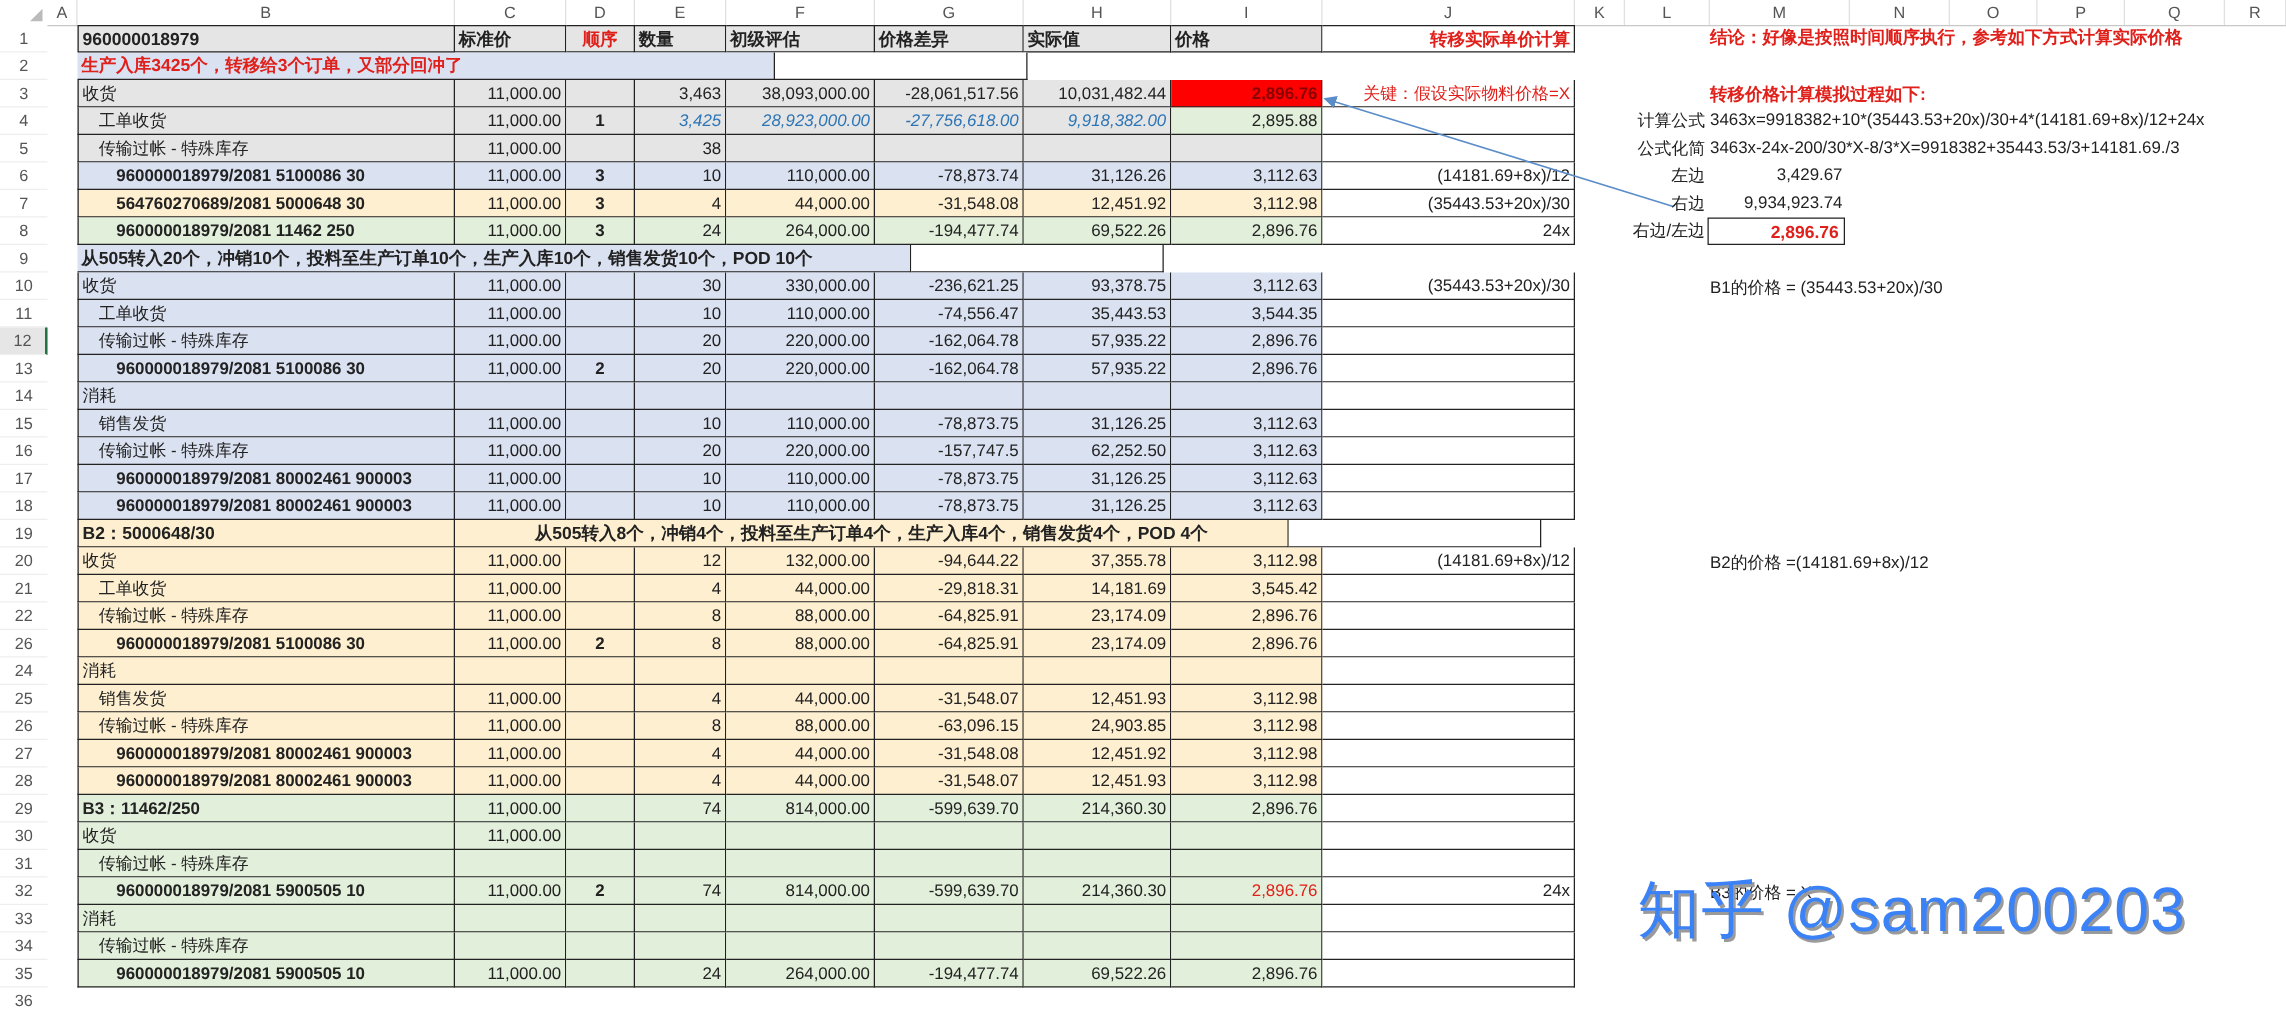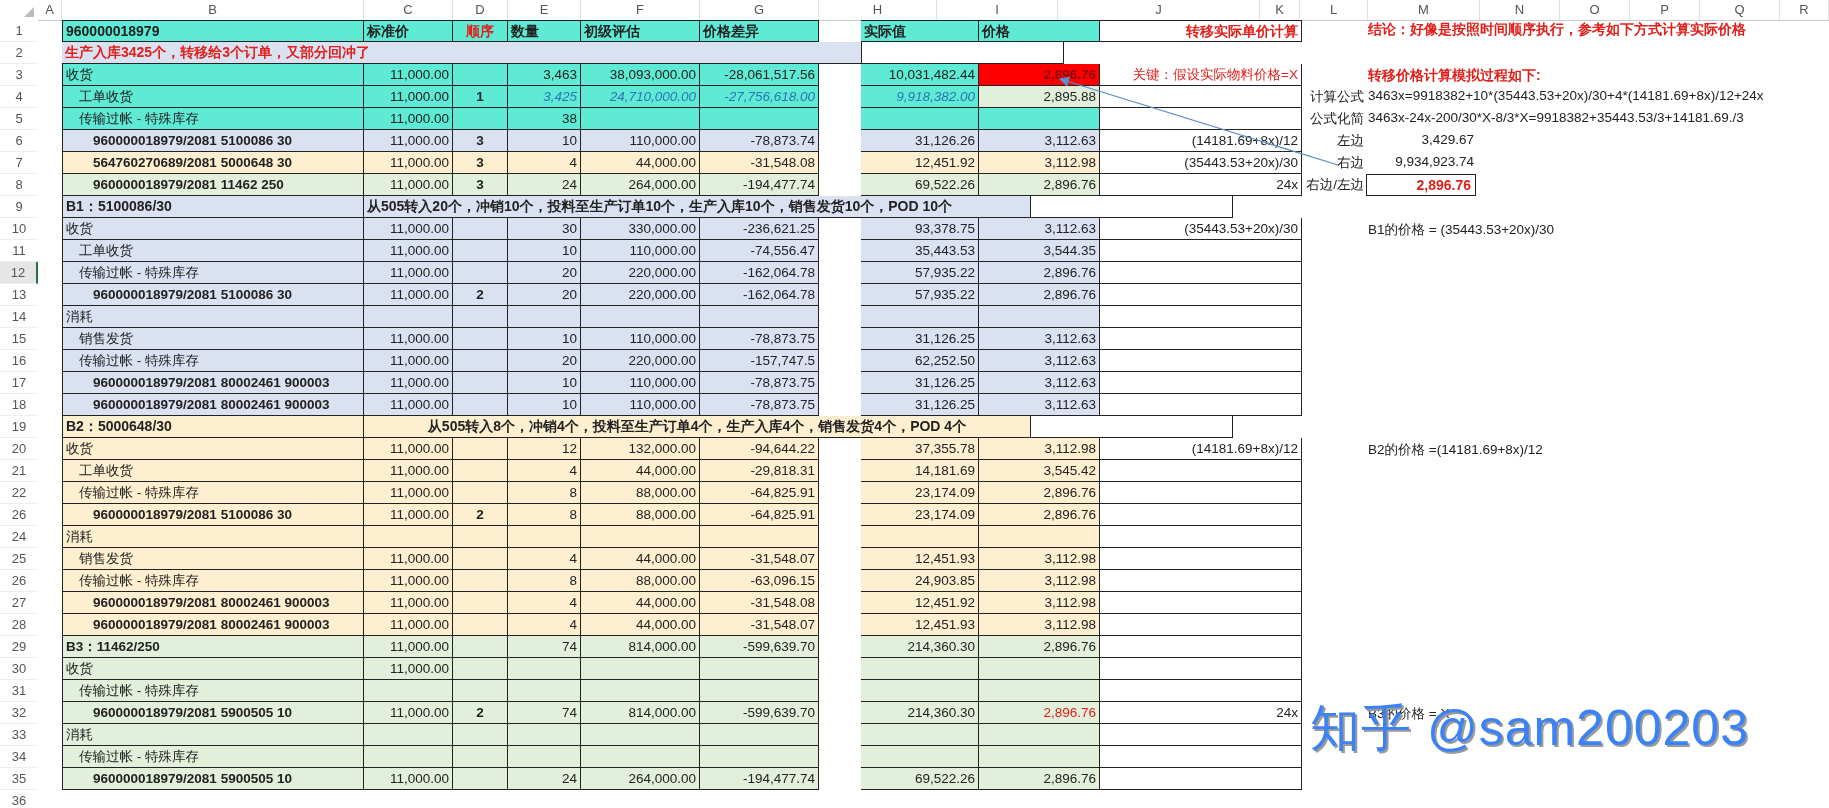--- a/index.html
+++ b/index.html
@@ -14,28 +14,28 @@
   .rowhdr div.sel{background:#e6e6e6;border-right:2px solid #217346;}
   .grid{position:absolute;left:62px;top:20px;}
   .row{display:flex;height:22px;}
   .c{box-sizing:border-box;height:22px;line-height:21px;border-right:1px solid #222;border-bottom:1px solid #222;padding:0 3px;white-space:nowrap;overflow:hidden;font-size:13.5px;}
   .cB{width:302px;border-left:1px solid #222;}
   .cC{width:89px;text-align:right;}
   .cD{width:55px;text-align:center;font-weight:bold;}
   .cE{width:73px;text-align:right;}
   .cF{width:119px;text-align:right;}
   .cG{width:119px;text-align:right;}
-  .cH{width:118px;text-align:right;margin-left:42px;}
+  .cH{width:118px;text-align:right;}
   .cI{width:121px;text-align:right;}
   .cJ{width:202px;text-align:right;background:#fff;}
   .merge{box-sizing:border-box;height:22px;line-height:21px;border-right:1px solid #222;border-bottom:1px solid #222;padding:0 3px;white-space:nowrap;overflow:hidden;font-weight:bold;}
   .blue{background:#dae1f1;}
   .yel{background:#fdefcf;}
   .grn{background:#e2efda;}
-  .wht{background:#5eead4;}
+  .wht{background:#e5e5e5;}
   .ind1{padding-left:16px;}
   .ind2{padding-left:30px;font-weight:bold;}
   .bold{font-weight:bold;}
   .red{color:#e0201b;}
   .bluetxt{color:#2e75b6;font-style:italic;}
   .hdr{font-weight:bold;font-size:14px;}
   .redfill{background:#ff0000;color:#8b0000;font-weight:bold;}
   .note{position:absolute;font-size:13.5px;white-space:nowrap;}
   .note.r{text-align:right;}
   .boxed{border:1px solid #222;padding:0 4px;}
@@ -115,41 +115,41 @@
       <div class="c cD wht hdr red topborder">顺序</div>
       <div class="c cE wht hdr topborder" style="text-align:left">数量</div>
       <div class="c cF wht hdr topborder" style="text-align:left">初级评估</div>
       <div class="c cG wht hdr topborder" style="text-align:left">价格差异</div>
       <div class="c cH wht hdr topborder" style="text-align:left">实际值</div>
       <div class="c cI wht hdr topborder" style="text-align:left">价格</div>
       <div class="c cJ hdr red topborder">转移实际单价计算</div>
     </div>
 
     <div class="row">
-      <div class="merge blue red" style="width:800px">生产入库3425个，转移给3个订单，又部分回冲了</div>
+      <div class="merge blue red" style="width:558px">生产入库3425个，转移给3个订单，又部分回冲了</div>
       <div class="c cJ"></div>
     </div>
     <div id="rows-a">
         <div class="row">
           <div class="c cB wht">收货</div>
           <div class="c cC wht">11,000.00</div>
           <div class="c cD wht"></div>
           <div class="c cE wht">3,463</div>
           <div class="c cF wht">38,093,000.00</div>
           <div class="c cG wht">-28,061,517.56</div>
           <div class="c cH wht">10,031,482.44</div>
           <div class="c cI wht redfill">2,896.76</div>
           <div class="c cJ red">关键：假设实际物料价格=X</div>
         </div>
         <div class="row">
           <div class="c cB wht ind1">工单收货</div>
           <div class="c cC wht">11,000.00</div>
           <div class="c cD wht">1</div>
           <div class="c cE wht bluetxt">3,425</div>
-          <div class="c cF wht bluetxt">24,710,000.00</div>
+          <div class="c cF wht bluetxt">28,923,000.00</div>
           <div class="c cG wht bluetxt">-27,756,618.00</div>
           <div class="c cH wht bluetxt">9,918,382.00</div>
           <div class="c cI grn">2,895.88</div>
           <div class="c cJ"></div>
         </div>
         <div class="row">
           <div class="c cB wht ind1">传输过帐 - 特殊库存</div>
           <div class="c cC wht">11,000.00</div>
           <div class="c cD wht"></div>
           <div class="c cE wht">38</div>
@@ -188,21 +188,20 @@
           <div class="c cE grn">24</div>
           <div class="c cF grn">264,000.00</div>
           <div class="c cG grn">-194,477.74</div>
           <div class="c cH grn">69,522.26</div>
           <div class="c cI grn">2,896.76</div>
           <div class="c cJ">24x</div>
         </div>
       </div>
 
     <div class="row">
-      <div class="c cB blue bold" style="font-size:14px">B1：5100086/30</div>
       <div class="merge blue" style="width:667px">从505转入20个，冲销10个，投料至生产订单10个，生产入库10个，销售发货10个，POD 10个</div>
       <div class="c cJ"></div>
     </div>
     <div id="rows-b1">
         <div class="row">
           <div class="c cB blue">收货</div>
           <div class="c cC blue">11,000.00</div>
           <div class="c cD blue"></div>
           <div class="c cE blue">30</div>
           <div class="c cF blue">330,000.00</div>

